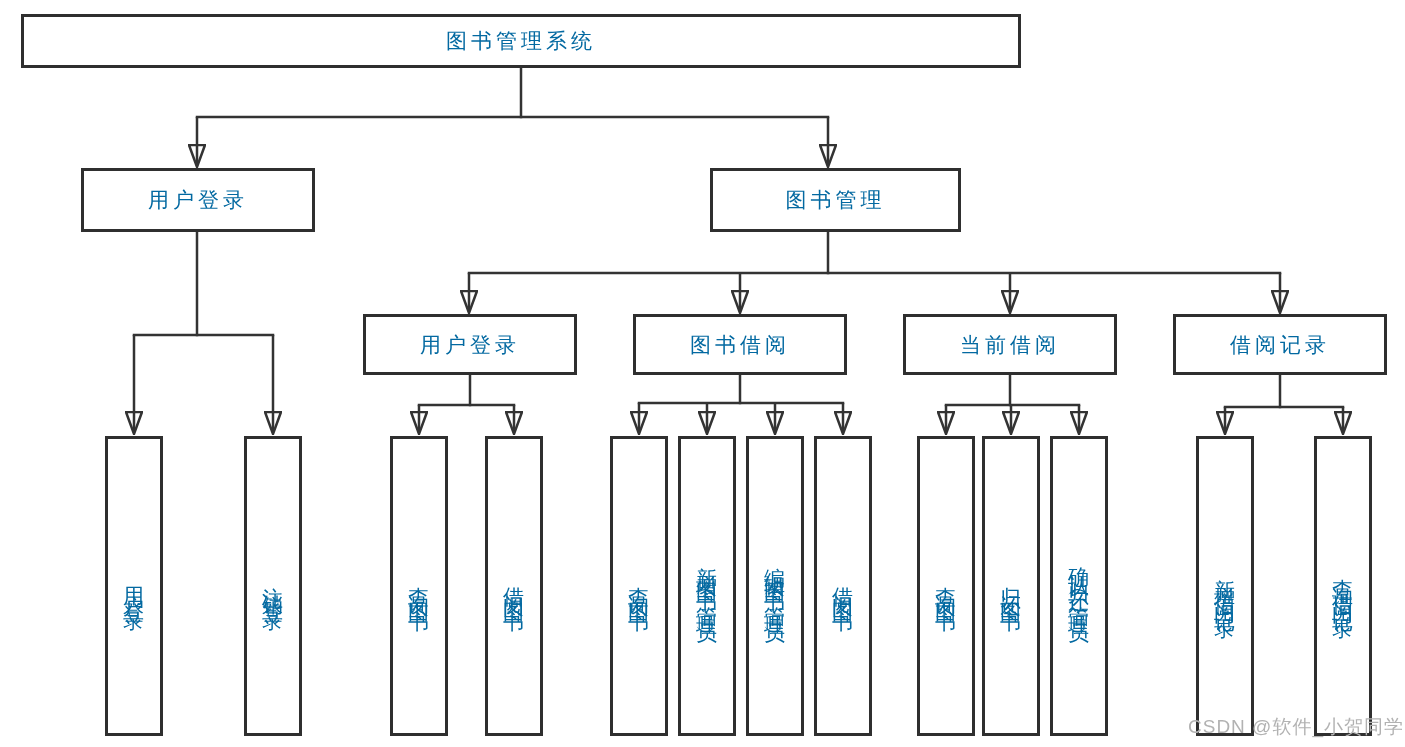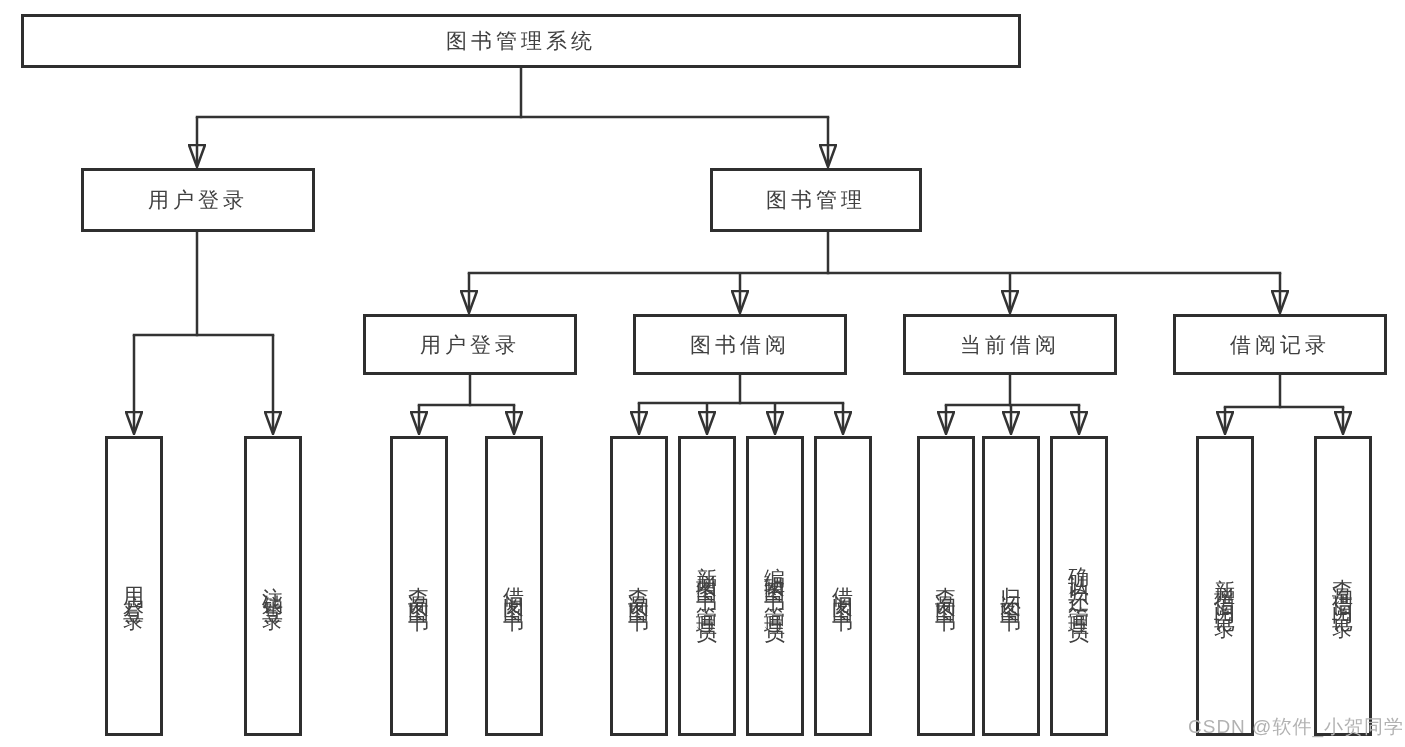--- a/index.html
+++ b/index.html
@@ -4,21 +4,21 @@
 <style>
   html,body{margin:0;padding:0;background:#ffffff;}
   body{font-family:"Liberation Sans",sans-serif;}
   .canvas{position:relative;width:1405px;height:747px;background:#ffffff;overflow:hidden;}
   .connectors{position:absolute;left:0;top:0;width:1405px;height:747px;z-index:1;}
   .connectors path,.connectors line{stroke:#333333;stroke-width:2.5;fill:none;}
   .node{
     position:absolute;z-index:2;box-sizing:border-box;
     border:3px solid #2f2f2f;background:#ffffff;
     display:flex;align-items:center;justify-content:center;
-    color:#404040;
+    color:#0369a1;
   }
   .node.h span{font-size:21px;letter-spacing:4px;white-space:nowrap;}
   .node.v span{
     writing-mode:vertical-rl;text-orientation:mixed;
     font-size:21px;letter-spacing:8px;line-height:1;white-space:nowrap;
   }
   .watermark{
     position:absolute;z-index:3;left:1188px;top:714px;
     color:#b2b2b2;font-size:19px;letter-spacing:1px;white-space:nowrap;
   }
@@ -76,21 +76,21 @@
     <line x1="1343" y1="407" x2="1343" y2="432" marker-end="url(#arr)"></line>
   </svg>
 
   <div class="node h" style="left:21px;top:14px;width:1000px;height:54px">
     <span>图书管理系统</span>
   </div>
 
   <div class="node h" style="left:81px;top:168px;width:234px;height:64px">
     <span>用户登录</span>
   </div>
-  <div class="node h" style="left:710px;top:168px;width:212px;height:64px">
+  <div class="node h" style="left:710px;top:168px;width:251px;height:64px">
     <span>图书管理</span>
   </div>
 
   <div class="node h" style="left:363px;top:314px;width:214px;height:61px">
     <span>用户登录</span>
   </div>
   <div class="node h" style="left:633px;top:314px;width:214px;height:61px">
     <span>图书借阅</span>
   </div>
   <div class="node h" style="left:903px;top:314px;width:214px;height:61px">

